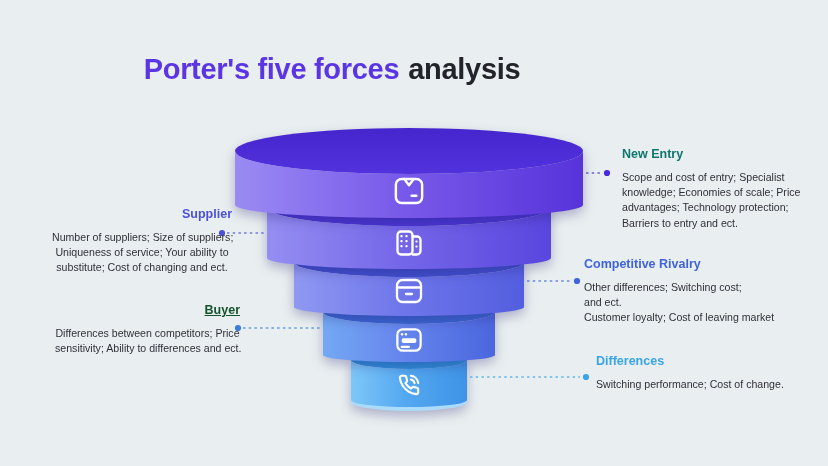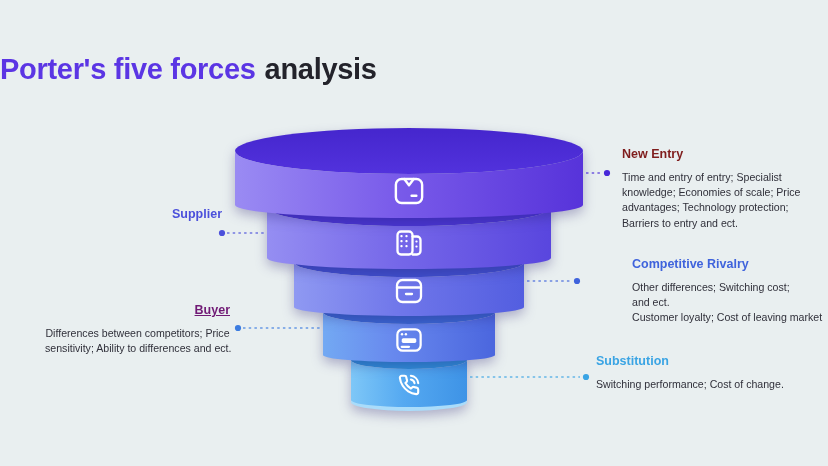--- a/index.html
+++ b/index.html
@@ -1,35 +1,35 @@
 <!DOCTYPE html>
 <html><head>
 <meta charset="utf-8">
 <style>
   html,body{margin:0;padding:0;}
   .stage{
     position:relative;width:828px;height:466px;overflow:hidden;
     font-family:"Liberation Sans",sans-serif;background:#e9eff0;
   }
   .page-title{
-    position:absolute;top:53px;left:0;width:664px;text-align:left;
+    position:absolute;top:53px;left:0;width:664px;text-align:center;
     font-size:29px;font-weight:800;letter-spacing:-0.3px;
   }
   .page-title .rest{margin-left:9px;}
   .funnel-svg{position:absolute;left:0;top:0;}
   .tier{filter:drop-shadow(0 5px 6px rgba(35,25,110,0.30));}
   .icon{fill:none;stroke:#ffffff;stroke-width:2.3;stroke-linecap:round;stroke-linejoin:round;}
   .icon .fill{fill:#ffffff;stroke:none;}
   .connector-line{stroke:currentColor;stroke-width:1.5;stroke-dasharray:2.5 3.2;opacity:.75;}
   .connector-dot{fill:currentColor;}
   .force-label{position:absolute;z-index:2;}
   .force-name{font-size:12.5px;font-weight:700;line-height:16px;}
   .force-desc{margin-top:8px;font-size:10.6px;line-height:15.2px;color:#30303a;}
   .force-desc div{white-space:nowrap;}
-  .side-left{text-align:center;}
+  .side-left{text-align:center;margin-left:10px;}
   .side-left .force-name{text-align:right;}
   .side-right{text-align:left;}
 </style>
 </head>
 <body>
 
 <div class="stage" style="background: rgb(233, 239, 240);">
 
   <div class="page-title">
     <span style="color: rgb(91, 53, 228);">Porter's five forces</span><span class="rest" style="color: rgb(35, 35, 43);">analysis</span>
@@ -143,50 +143,55 @@
       <circle class="connector-dot" cx="238" cy="328" r="3.1"></circle>
       <line class="connector-line" x1="243" y1="328" x2="320" y2="328"></line>
     </g>
     <g style="color: rgb(58, 164, 228);">
       <line class="connector-line" x1="470" y1="377" x2="580" y2="377"></line>
       <circle class="connector-dot" cx="586" cy="377" r="3.1"></circle>
     </g>
   </svg>
 
   <div class="force-label side-right" style="left:622px;top:146px;">
-    <div class="force-name" style="color: #7f1d1d;">New Entry</div>
+    <div class="force-name" style="color: #0f766e;">New Entry</div>
     <div class="force-desc">
-      <div>Time and entry of entry; Specialist</div>
+      <div>Scope and cost of entry; Specialist</div>
       <div>knowledge; Economies of scale; Price</div>
       <div>advantages; Technology protection;</div>
       <div>Barriers to entry and ect.</div>
     </div>
   </div>
 
   <div class="force-label side-left" style="left:42px;top:206px;width:180px;">
     <div class="force-name" style="color: rgb(75, 80, 219);">Supplier</div>
+    <div class="force-desc">
+      <div>Number of suppliers; Size of suppliers;</div>
+      <div>Uniqueness of service; Your ability to</div>
+      <div>substitute; Cost of changing and ect.</div>
+    </div>
   </div>
 
-  <div class="force-label side-right" style="left:584px;top:256px;margin-left:48px;">
+  <div class="force-label side-right" style="left:584px;top:256px;">
     <div class="force-name" style="color: rgb(63, 99, 220);">Competitive Rivalry</div>
     <div class="force-desc">
       <div>Other differences; Switching cost;</div>
       <div>and ect.</div>
       <div>Customer loyalty; Cost of leaving market</div>
     </div>
   </div>
 
   <div class="force-label side-left" style="left:45px;top:302px;width:185px;">
-    <div class="force-name" style="color: #701a75; text-decoration: underline;">Buyer</div>
+    <div class="force-name" style="color: #14532d; text-decoration: underline;">Buyer</div>
     <div class="force-desc">
       <div>Differences between competitors; Price</div>
       <div>sensitivity; Ability to differences and ect.</div>
     </div>
   </div>
 
   <div class="force-label side-right" style="left:596px;top:353px;">
-    <div class="force-name" style="color: rgb(58, 164, 228);">Substitution</div>
+    <div class="force-name" style="color: rgb(58, 164, 228);">Differences</div>
     <div class="force-desc">
       <div>Switching performance; Cost of change.</div>
     </div>
   </div>
 
 </div>
 
 </body></html>

